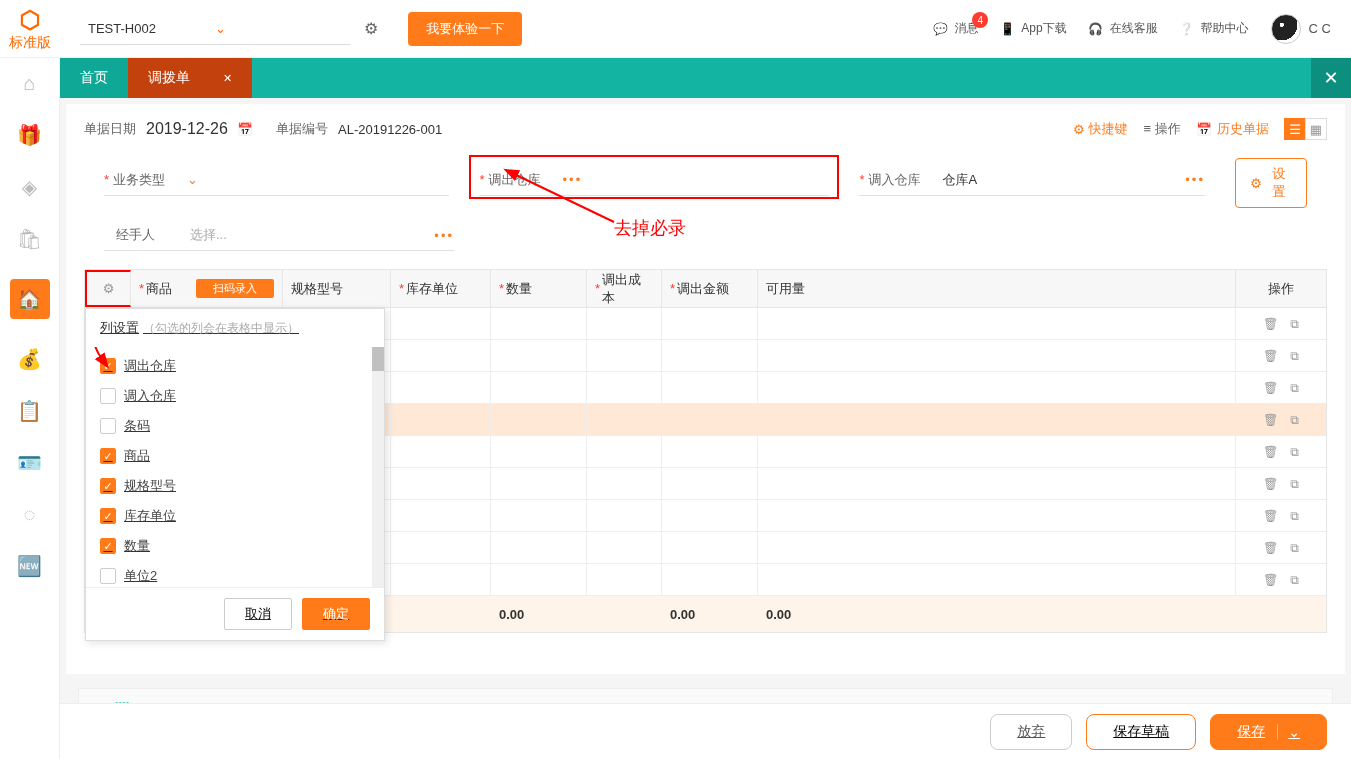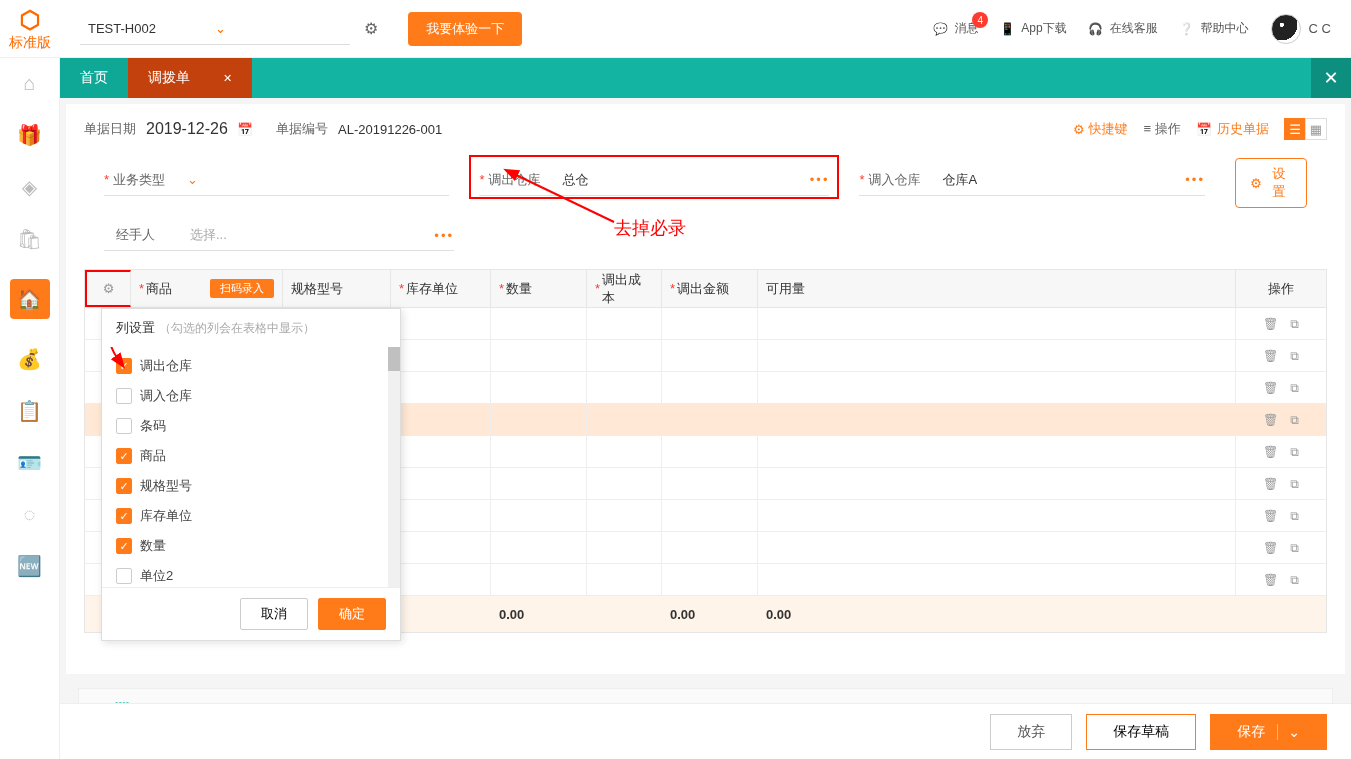--- a/index.html
+++ b/index.html
@@ -62,21 +62,21 @@
 
 .red-box { border: 2px solid #ff0000; position: absolute; }
 .red-annot { position: absolute; color: #ff0000; font-size: 18px; }
 
 
 .table-area { border: 1px solid #e6e6e6; position: relative; background: #fff; }
 .thead { display: flex; background: #f7f7f7; border-bottom: 1px solid #e6e6e6; height: 38px; align-items: stretch; font-size: 13px; }
 .thead .th { border-right: 1px solid #e6e6e6; display: flex; align-items: center; padding: 0 8px; color: #333; }
 .thead .th.gear { width: 46px; justify-content: center; color: #999; }
 .thead .th .req2 { color: #ff3b30; margin-right: 2px; }
-.scan-badge { background: #ff7b1a; color: #fff; font-size: 11px; padding: 2px 10px; border-radius: 2px; margin-left: auto; }
+.scan-badge { background: #ff7b1a; color: #fff; font-size: 11px; padding: 2px 17px; border-radius: 2px; margin-left: auto; }
 .th.product { width: 152px; }
 .th.spec { width: 108px; }
 .th.unit { width: 100px; }
 .th.qty { width: 96px; }
 .th.cost { width: 75px; }
 .th.amount { width: 96px; }
 .th.avail { flex: 1; }
 .th.ops { width: 90px; justify-content: center; border-right: none; }
 
 .tbody { }
@@ -92,21 +92,21 @@
 .trow .td.amount { width: 96px; }
 .trow .td.avail { flex: 1; }
 .trow .td.ops { width: 90px; justify-content: center; gap: 12px; color: #999; border-right: none; }
 .tfoot { display: flex; height: 36px; background: #fff4e9; }
 .tfoot .td { padding: 0 8px; display: flex; align-items: center; font-weight: bold; font-size: 13px; }
 
 
 .gear-red-box { border: 2px solid #ff0000; }
 
 
-.popover { position: absolute; top: 38px; left: 16px; width: 300px; background: #fff; border: 1px solid #ddd; box-shadow: 2px 2px 8px rgba(0,0,0,0.12); z-index: 30; }
+.popover { position: absolute; top: 38px; left: 0; width: 300px; background: #fff; border: 1px solid #ddd; box-shadow: 2px 2px 8px rgba(0,0,0,0.12); z-index: 30; text-decoration: underline; }
 .popover .pop-head { padding: 10px 14px; font-size: 13px; color: #333; display: flex; align-items: center; gap: 4px; }
 .popover .pop-head .hint { color: #aaa; font-size: 12px; }
 .pop-list { max-height: 240px; overflow-y: auto; padding: 4px 14px; position: relative; }
 .pop-item { display: flex; align-items: center; gap: 8px; padding: 6px 0; font-size: 13px; color: #444; }
 .cb { width: 16px; height: 16px; border: 1px solid #ccc; border-radius: 2px; display: flex; align-items: center; justify-content: center; font-size: 11px; color: #fff; }
 .cb.on { background: #ff7b1a; border-color: #ff7b1a; }
 .pop-foot { display: flex; justify-content: flex-end; gap: 10px; padding: 10px 14px; border-top: 1px solid #eee; }
 .pop-foot button { padding: 6px 20px; border-radius: 2px; border: 1px solid #ccc; background: #fff; cursor: pointer; font-size: 13px; }
 .pop-foot button.primary { background: #ff7b1a; color: #fff; border-color: #ff7b1a; }
 
@@ -118,21 +118,21 @@
 
 .remark { background: #fafafa; border: 1px solid #eee; margin: 14px 18px 0 18px; padding: 12px 18px; display: flex; align-items: center; gap: 18px; }
 .remark-ic { display: flex; flex-direction: column; align-items: center; color: #13b5a2; }
 .remark-ic .ic { font-size: 22px; }
 .remark-ic .lbl { font-size: 12px; color: #666; margin-top: 2px; }
 .remark input { flex: 1; border: none; background: transparent; font-size: 13px; outline: none; }
 .remark input::placeholder { color: #aaa; }
 
 
 .footer { position: absolute; bottom: 0; left: 60px; right: 0; height: 56px; background: #fff; border-top: 1px solid #eee; display: flex; align-items: center; justify-content: flex-end; padding: 0 24px; gap: 14px; }
-.footer button { height: 36px; padding: 0 26px; border-radius: 0; font-size: 14px; cursor: pointer; }
+.footer button { height: 36px; padding: 0 26px; border-radius: 8px; font-size: 14px; cursor: pointer; text-decoration: underline; }
 .btn-discard { background: #fff; border: 1px solid #ccc; color: #555; }
 .btn-draft { background: #fff; border: 1px solid #ff7b1a; color: #000000; }
 .btn-save { background: #ff7b1a; border: 1px solid #ff7b1a; color: #fff; display: flex; align-items: center; gap: 6px; padding: 0 16px 0 26px; }
 .btn-save .carrot { border-left: 1px solid rgba(255,255,255,0.4); padding-left: 10px; margin-left: 6px; }
 
 
 .overlay-svg { position: absolute; left: 0; top: 0; pointer-events: none; }
 
 
 .scroll-track { position: absolute; right: 0; top: 0; bottom: 0; width: 12px; background: #f0f0f0; }
@@ -237,21 +237,20 @@
           <span class="req">*</span>
           <span class="flbl">业务类型</span>
           <span class="chev2">⌄</span>
         </div>
 
         <div style="position:relative;">
           <div class="red-box" style="left:-10px; top:-16px; width:370px; height:44px;"></div>
           <div class="field small">
             <span class="req">*</span>
             <span class="flbl">调出仓库</span>
-            <span class="fval">总仓</span>
             <span class="dots">•••</span>
           </div>
         </div>
         <div class="field small">
           <span class="req">*</span>
           <span class="flbl">调入仓库</span>
           <span class="fval">仓库A</span>
           <span class="dots">•••</span>
         </div>
         <button class="settings-btn">

